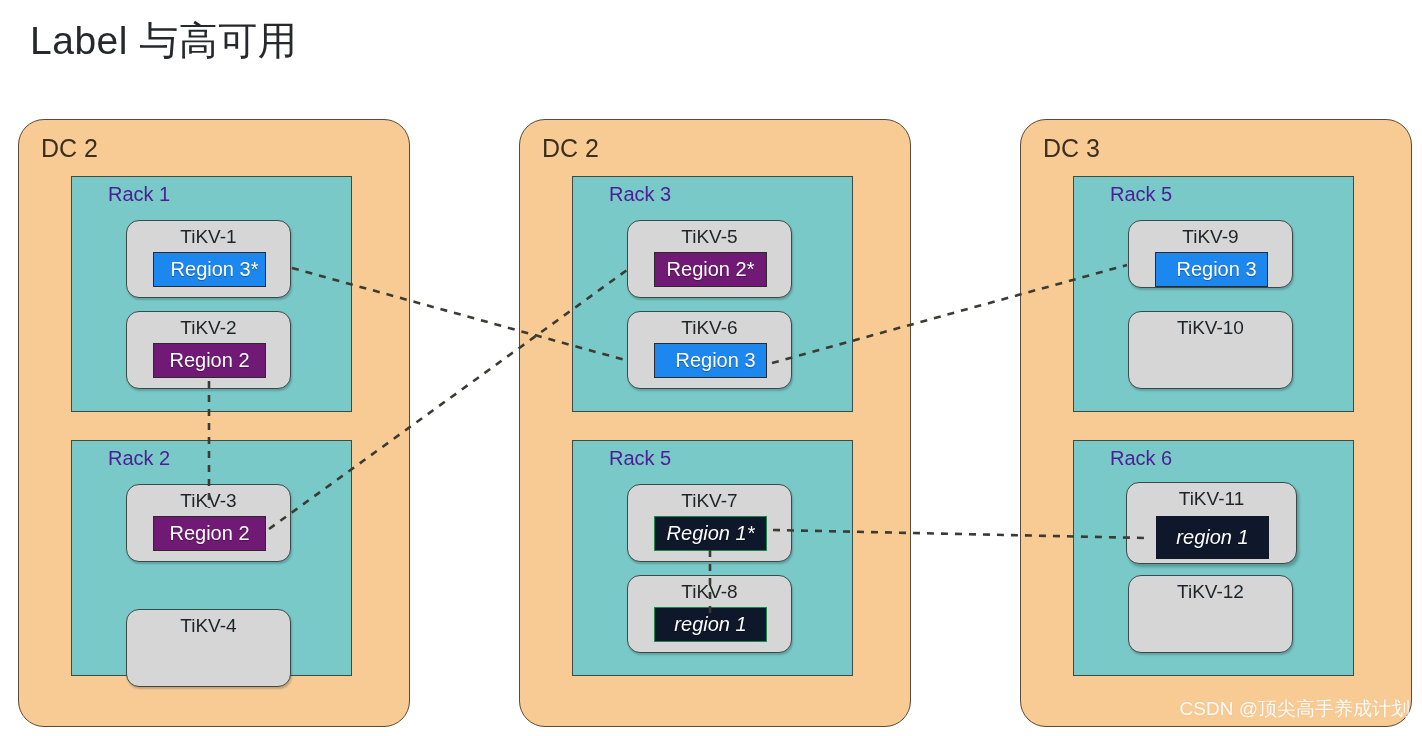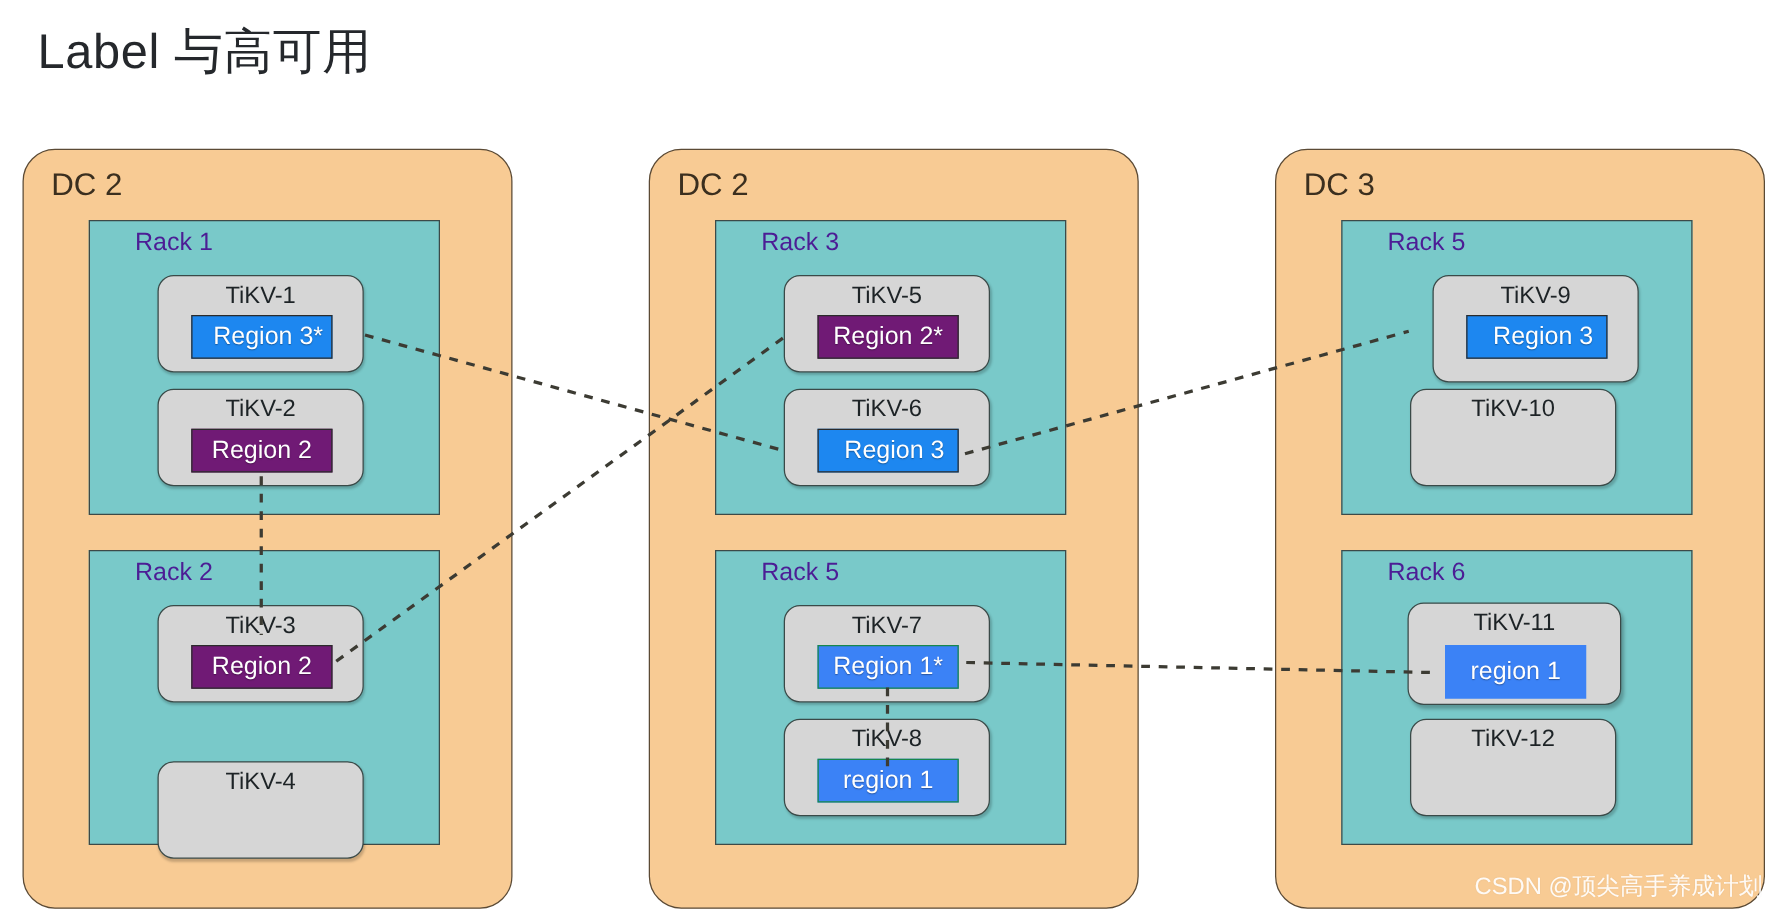--- a/index.html
+++ b/index.html
@@ -75,21 +75,21 @@
     position:absolute;
     border:1.4px solid #2b2b2b;
     box-sizing:border-box;
     display:flex;align-items:center;justify-content:center;
     color:#ffffff;font-size:20px;
     text-shadow:0 1px 1px rgba(0,0,0,.35);
     white-space:nowrap;
   }
   .region.blue {background:#1d87f0;padding-left:10px;}
   .region.red  {background:#701a75;}
-  .region.green{background:#3b82f6;border-color:#18874b;}
+  .region.green{background:#0f172a;border-color:#18874b;font-style:italic;}
   .region.green.shift{border:none;}
 
   
   .watermark{
     position:absolute;right:12px;bottom:14px;
     font-size:19px;color:#ffffff;opacity:.92;
     z-index:20;white-space:nowrap;
     text-shadow:0 0 2px rgba(0,0,0,.08);
   }
 </style>
@@ -162,21 +162,21 @@
       </div>
     </div>
   </div>
 
   <div class="dc" style="left:1020px;top:119px;width:392px;height:608px;">
     <div class="dc-label">DC 3</div>
 
     <div class="rack" style="left:52px;top:56px;width:281px;height:236px;">
       <div class="rack-label">Rack 5</div>
 
-      <div class="tikv" style="left:72px;top:43px;width:165px;height:86px;">
+      <div class="tikv" style="left:54px;top:43px;width:165px;height:68px;">
         <div class="tikv-label">TiKV-9</div>
         <div class="region blue" style="left:26px;top:31px;width:113px;height:35px;">Region 3</div>
       </div>
 
       <div class="tikv" style="left:54px;top:134px;width:165px;height:78px;">
         <div class="tikv-label">TiKV-10</div>
       </div>
     </div>
 
     <div class="rack" style="left:52px;top:320px;width:281px;height:236px;">

